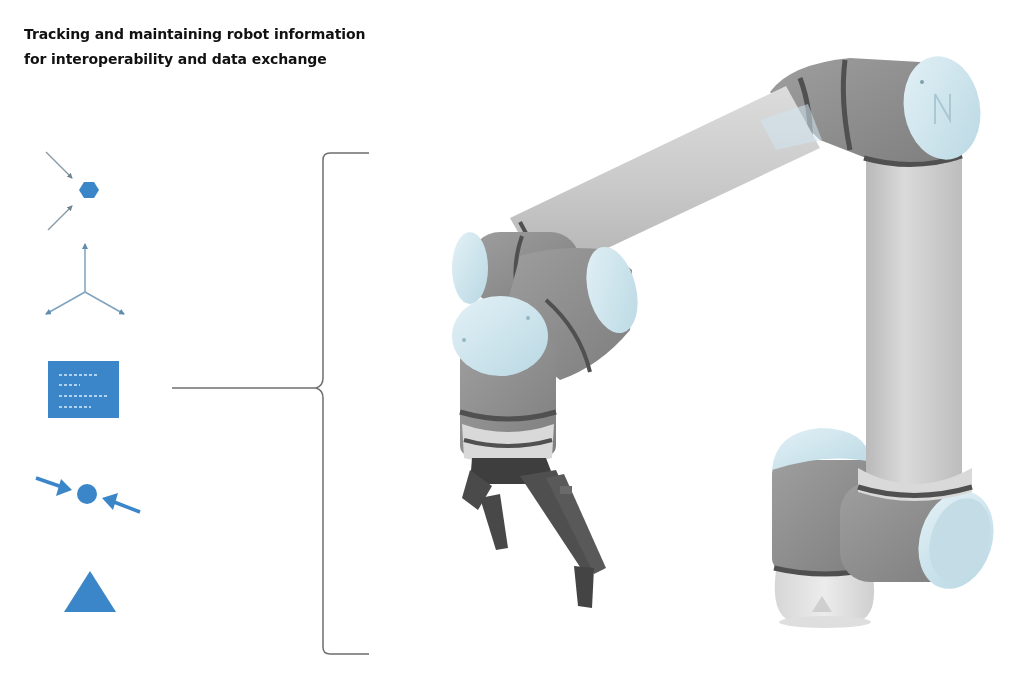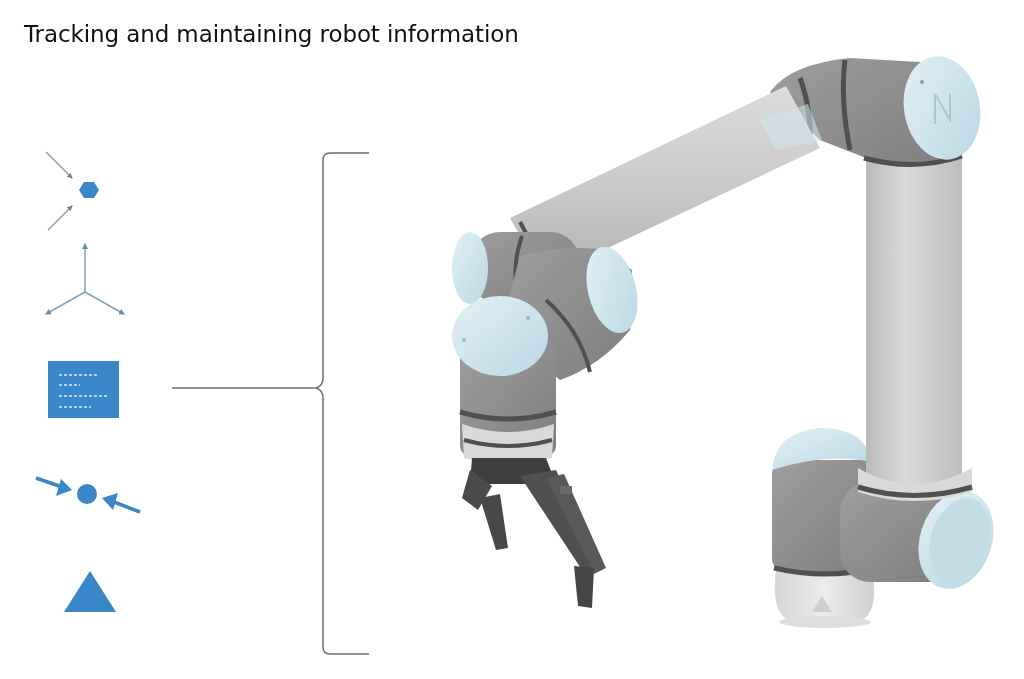--- a/index.html
+++ b/index.html
@@ -1,30 +1,31 @@
 <!DOCTYPE html>
 <html><head>
   <meta charset="utf-8">
   <style>
     html, body { margin: 0; padding: 0; background: #ffffff; }
     body { width: 1024px; height: 679px; position: relative; overflow: hidden;
            font-family: "DejaVu Sans", "Liberation Sans", sans-serif; }
     .title { position: absolute; left: 24px; top: 22px; margin: 0;
-             font-size: 23px; font-weight: normal; line-height: 25px; color: #111111;
+             font-size: 14px; font-weight: bold; line-height: 25px; color: #111111;
              letter-spacing: -0.1px; }
     .title span { display: block; white-space: nowrap; }
     .icon { position: absolute; }
     .bracket { position: absolute; left: 0; top: 0; }
     .robot { position: absolute; left: 0; top: 0; }
   </style>
 </head>
 <body>
 
 <h1 class="title">
   <span>Tracking and maintaining robot information</span>
+  <span>for interoperability and data exchange</span>
 </h1>
 
 <svg class="icon" style="left:44px;top:148px" width="66" height="86" viewBox="0 0 66 86">
   <defs>
     <marker id="ah-thin" viewBox="0 0 6 6" refX="5" refY="3" markerWidth="4" markerHeight="4" orient="auto">
       <path d="M0,0 L6,3 L0,6 z" fill="#6E8594"></path>
     </marker>
   </defs>
   <line x1="2" y1="4" x2="28" y2="30" stroke="#8A9BA8" stroke-width="1.4" marker-end="url(#ah-thin)"></line>
   <line x1="4" y1="82" x2="28" y2="58" stroke="#8A9BA8" stroke-width="1.4" marker-end="url(#ah-thin)"></line>

